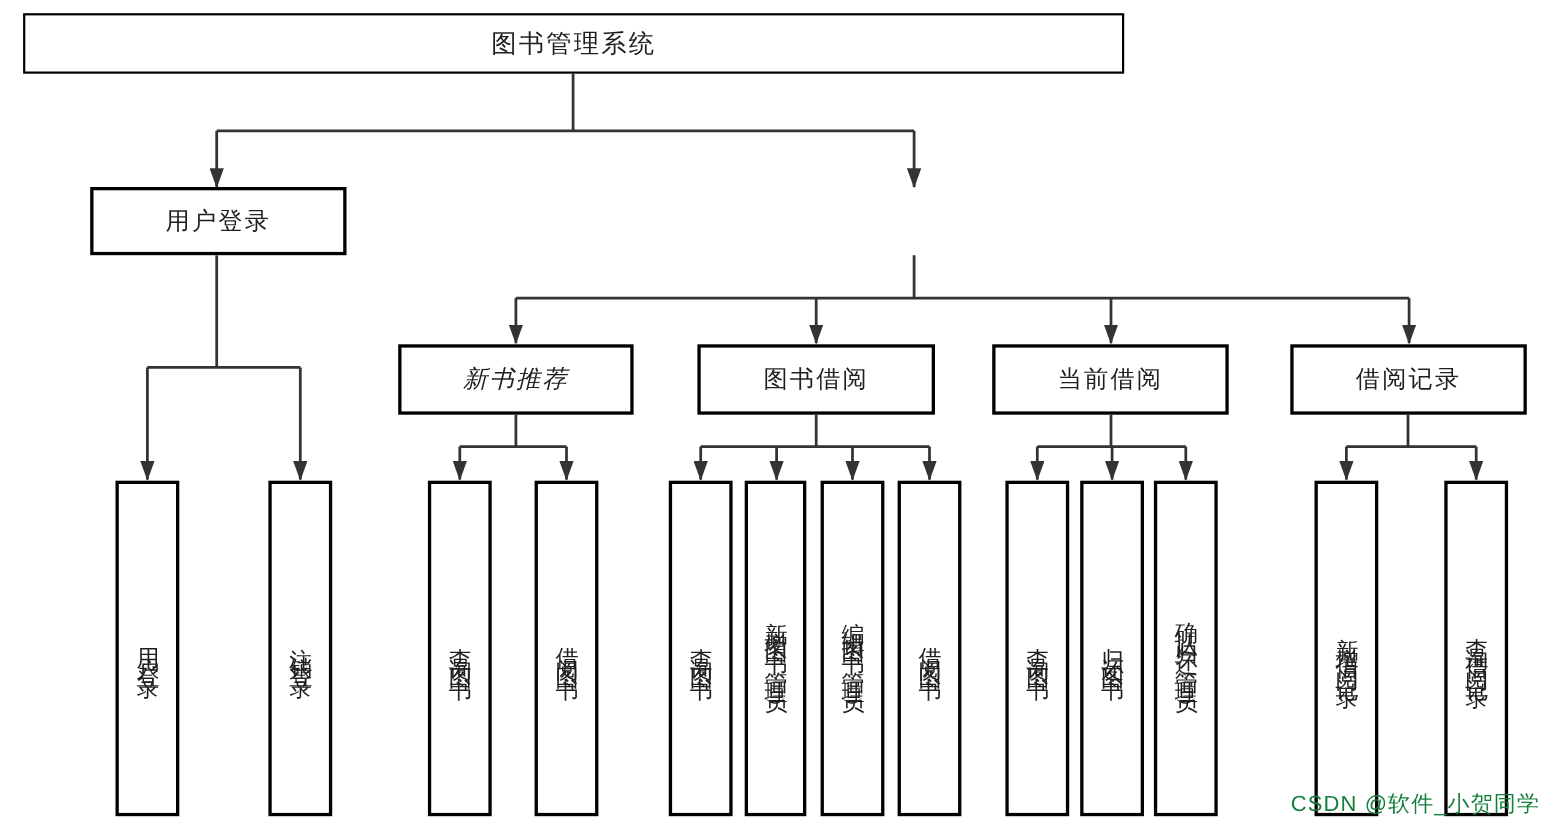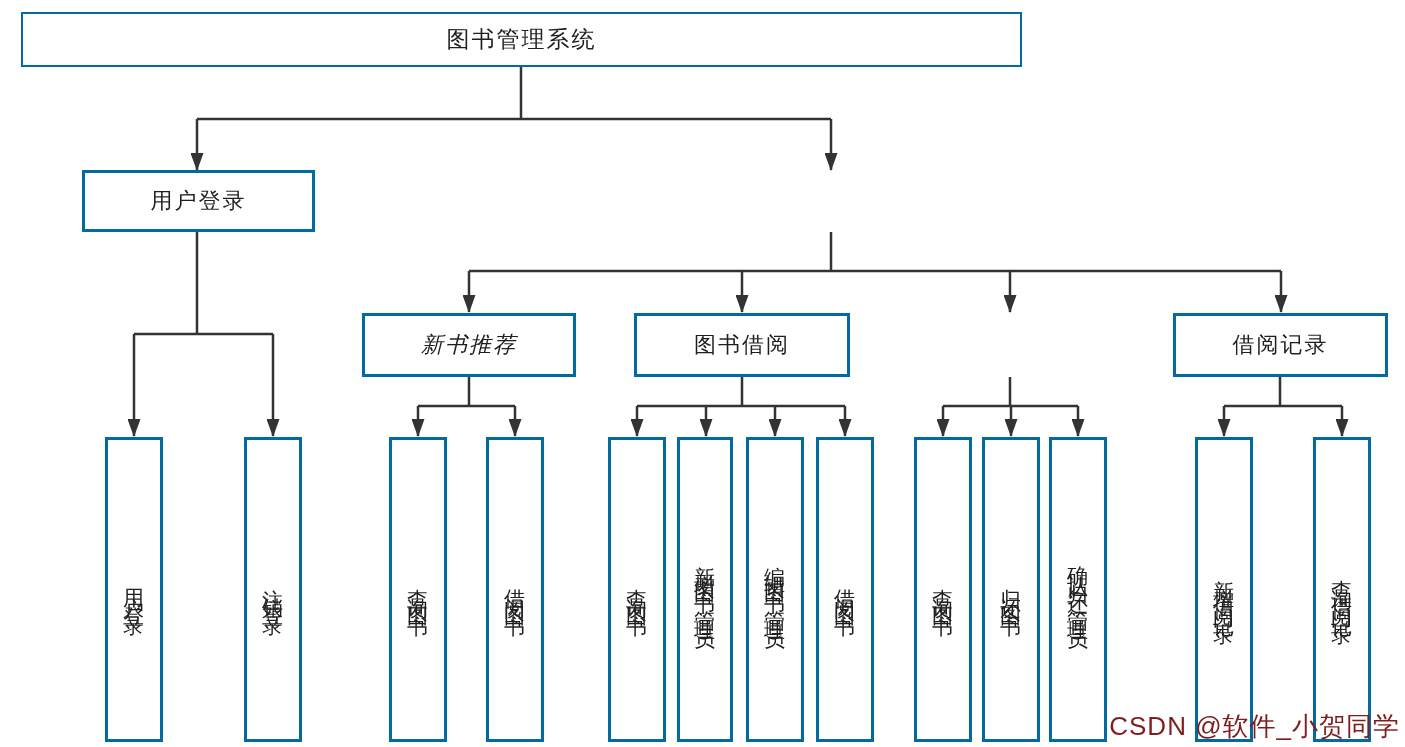--- a/index.html
+++ b/index.html
@@ -17,21 +17,21 @@
   .connectors {
     position: absolute;
     left: 0; top: 0;
     width: 1405px;
     height: 747px;
     z-index: 1;
   }
 
   .node {
     position: absolute;
-    border: 3px solid #0369a1;
+    border: 3px solid #000000;
     background: #ffffff;
     color: #1f1f1f;
     display: flex;
     align-items: center;
     justify-content: center;
     z-index: 2;
   }
 
   .node.root {
     border-width: 2px;
@@ -48,23 +48,23 @@
     writing-mode: vertical-rl;
     font-size: 21px;
     letter-spacing: 9px;
     line-height: 1;
   }
 
   .watermark {
     position: absolute;
     right: 5px;
     bottom: 3px;
-    font-size: 26px;
+    font-size: 20px;
     letter-spacing: 1px;
-    color: #7f1d1d;
+    color: #15803d;
     z-index: 3;
     white-space: nowrap;
   }
 
   
   .n-root   { left: 21px;   top: 12px;  width: 1001px; height: 55px; }
 
   .n-l2a    { left: 82px;   top: 170px; width: 233px;  height: 62px; }
   .n-l2b    { left: 712px;  top: 170px; width: 235px;  height: 62px; }
 
@@ -130,20 +130,21 @@
       <path d="M1342 406 V436" marker-end="url(#arw)"></path>
     </g>
   </svg>
 
   <div class="node root n-root">图书管理系统</div>
 
   <div class="node h-node n-l2a">用户登录</div>
 
   <div class="node h-node n-l3a">新书推荐</div>
   <div class="node h-node n-l3b">图书借阅</div>
+  <div class="node h-node n-l3c">当前借阅</div>
   <div class="node h-node n-l3d">借阅记录</div>
 
   <div class="node v-node leaf n-f01">用户登录</div>
   <div class="node v-node leaf n-f02">注销登录</div>
 
   <div class="node v-node leaf n-f03">查询图书</div>
   <div class="node v-node leaf n-f04">借阅图书</div>
 
   <div class="node v-node leaf n-f05">查询图书</div>
   <div class="node v-node leaf n-f06">新增图书（管理员）</div>

